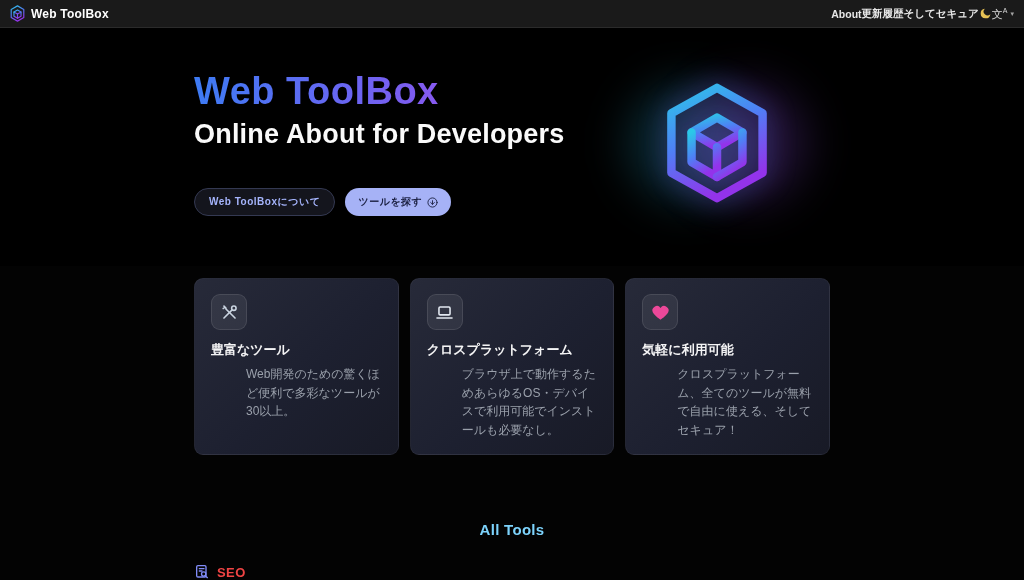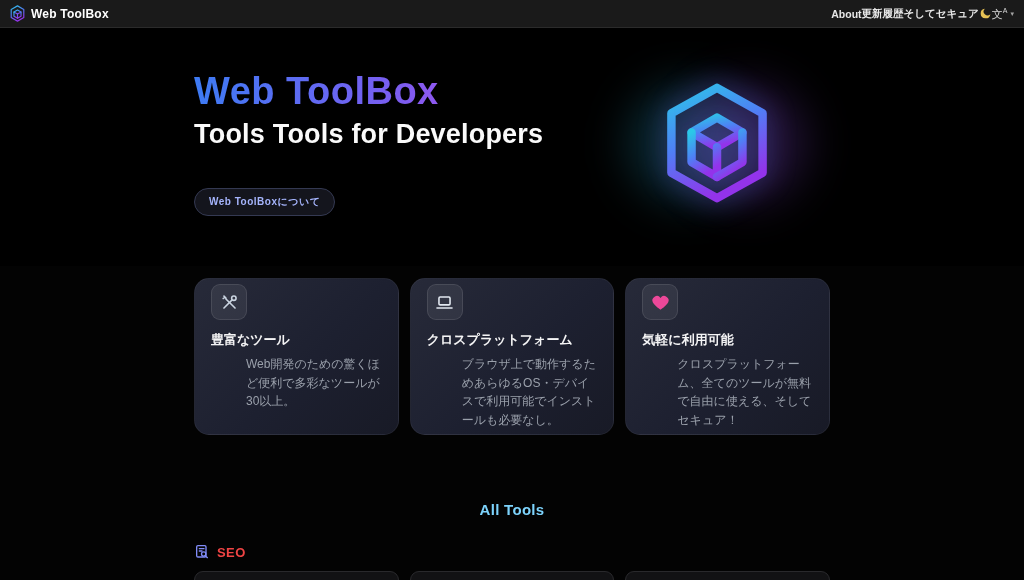--- a/index.html
+++ b/index.html
@@ -48,21 +48,21 @@
   }
   .btn-solid svg { width:11px; height:11px; }
   .hero-logo-wrap { position:relative; width:190px; height:150px; display:flex; align-items:center; justify-content:center; margin-right:18px; }
   .glow-a, .glow-b { position:absolute; border-radius:50%; filter:blur(22px); }
   .glow-a { width:120px; height:120px; left:5px; top:15px; background:rgba(45,180,220,.22); }
   .glow-b { width:120px; height:120px; right:5px; top:15px; background:rgba(150,80,240,.22); }
   .hero-logo-wrap svg { position:relative; width:106px; height:124px; filter:drop-shadow(0 0 14px rgba(110,100,245,.45)); }
   
   .features { display:grid; grid-template-columns:repeat(3,1fr); gap:11px; margin-top:12px; }
   .feature-card {
-    border-radius:15px; padding:5px 16px; min-height:93px;
+    border-radius:9px; padding:15px 16px; min-height:93px;
     background:linear-gradient(135deg,#272a39 0%,#1d2030 55%,#181a26 100%);
     border:1px solid rgba(255,255,255,.05);
   }
   .feature-icon {
     width:36px; height:36px; border-radius:9px;
     background:rgba(255,255,255,.07); border:1px solid rgba(255,255,255,.1);
     display:flex; align-items:center; justify-content:center;
   }
   .feature-icon svg { width:19px; height:19px; }
   .feature-title { font-size:13px; font-weight:bold; color:#f4f4f5; margin-top:11px; }
@@ -126,23 +126,30 @@
       <span class="lang-glyph"><span>文</span><span class="lang-a">A</span></span>
       <span class="chev">▾</span>
     </button>
   </nav>
 </header>
 
 <section class="hero">
   <div class="container hero-inner">
     <div>
       <h1 class="hero-title">Web ToolBox</h1>
-      <div class="hero-sub">Tools Tools for Developers</div>
+      <div class="hero-sub">Online About for Developers</div>
       <div class="hero-buttons">
         <button class="btn btn-outline">Web ToolBoxについて</button>
+        <button class="btn btn-solid">
+          <span>ツールを探す</span>
+          <svg viewBox="0 0 24 24" fill="none" stroke="#1d2244" stroke-width="2" stroke-linecap="round" stroke-linejoin="round">
+            <circle cx="12" cy="12" r="10"></circle>
+              <path d="M12 8v8M8 12l4 4 4-4"></path>
+          </svg>
+        </button>
       </div>
     </div>
     <div class="hero-logo-wrap">
       <div class="glow-a"></div>
       <div class="glow-b"></div>
       <svg viewBox="0 0 100 116">
           <use href="#cube-logo"></use>
         </svg>
     </div>
   </div>

